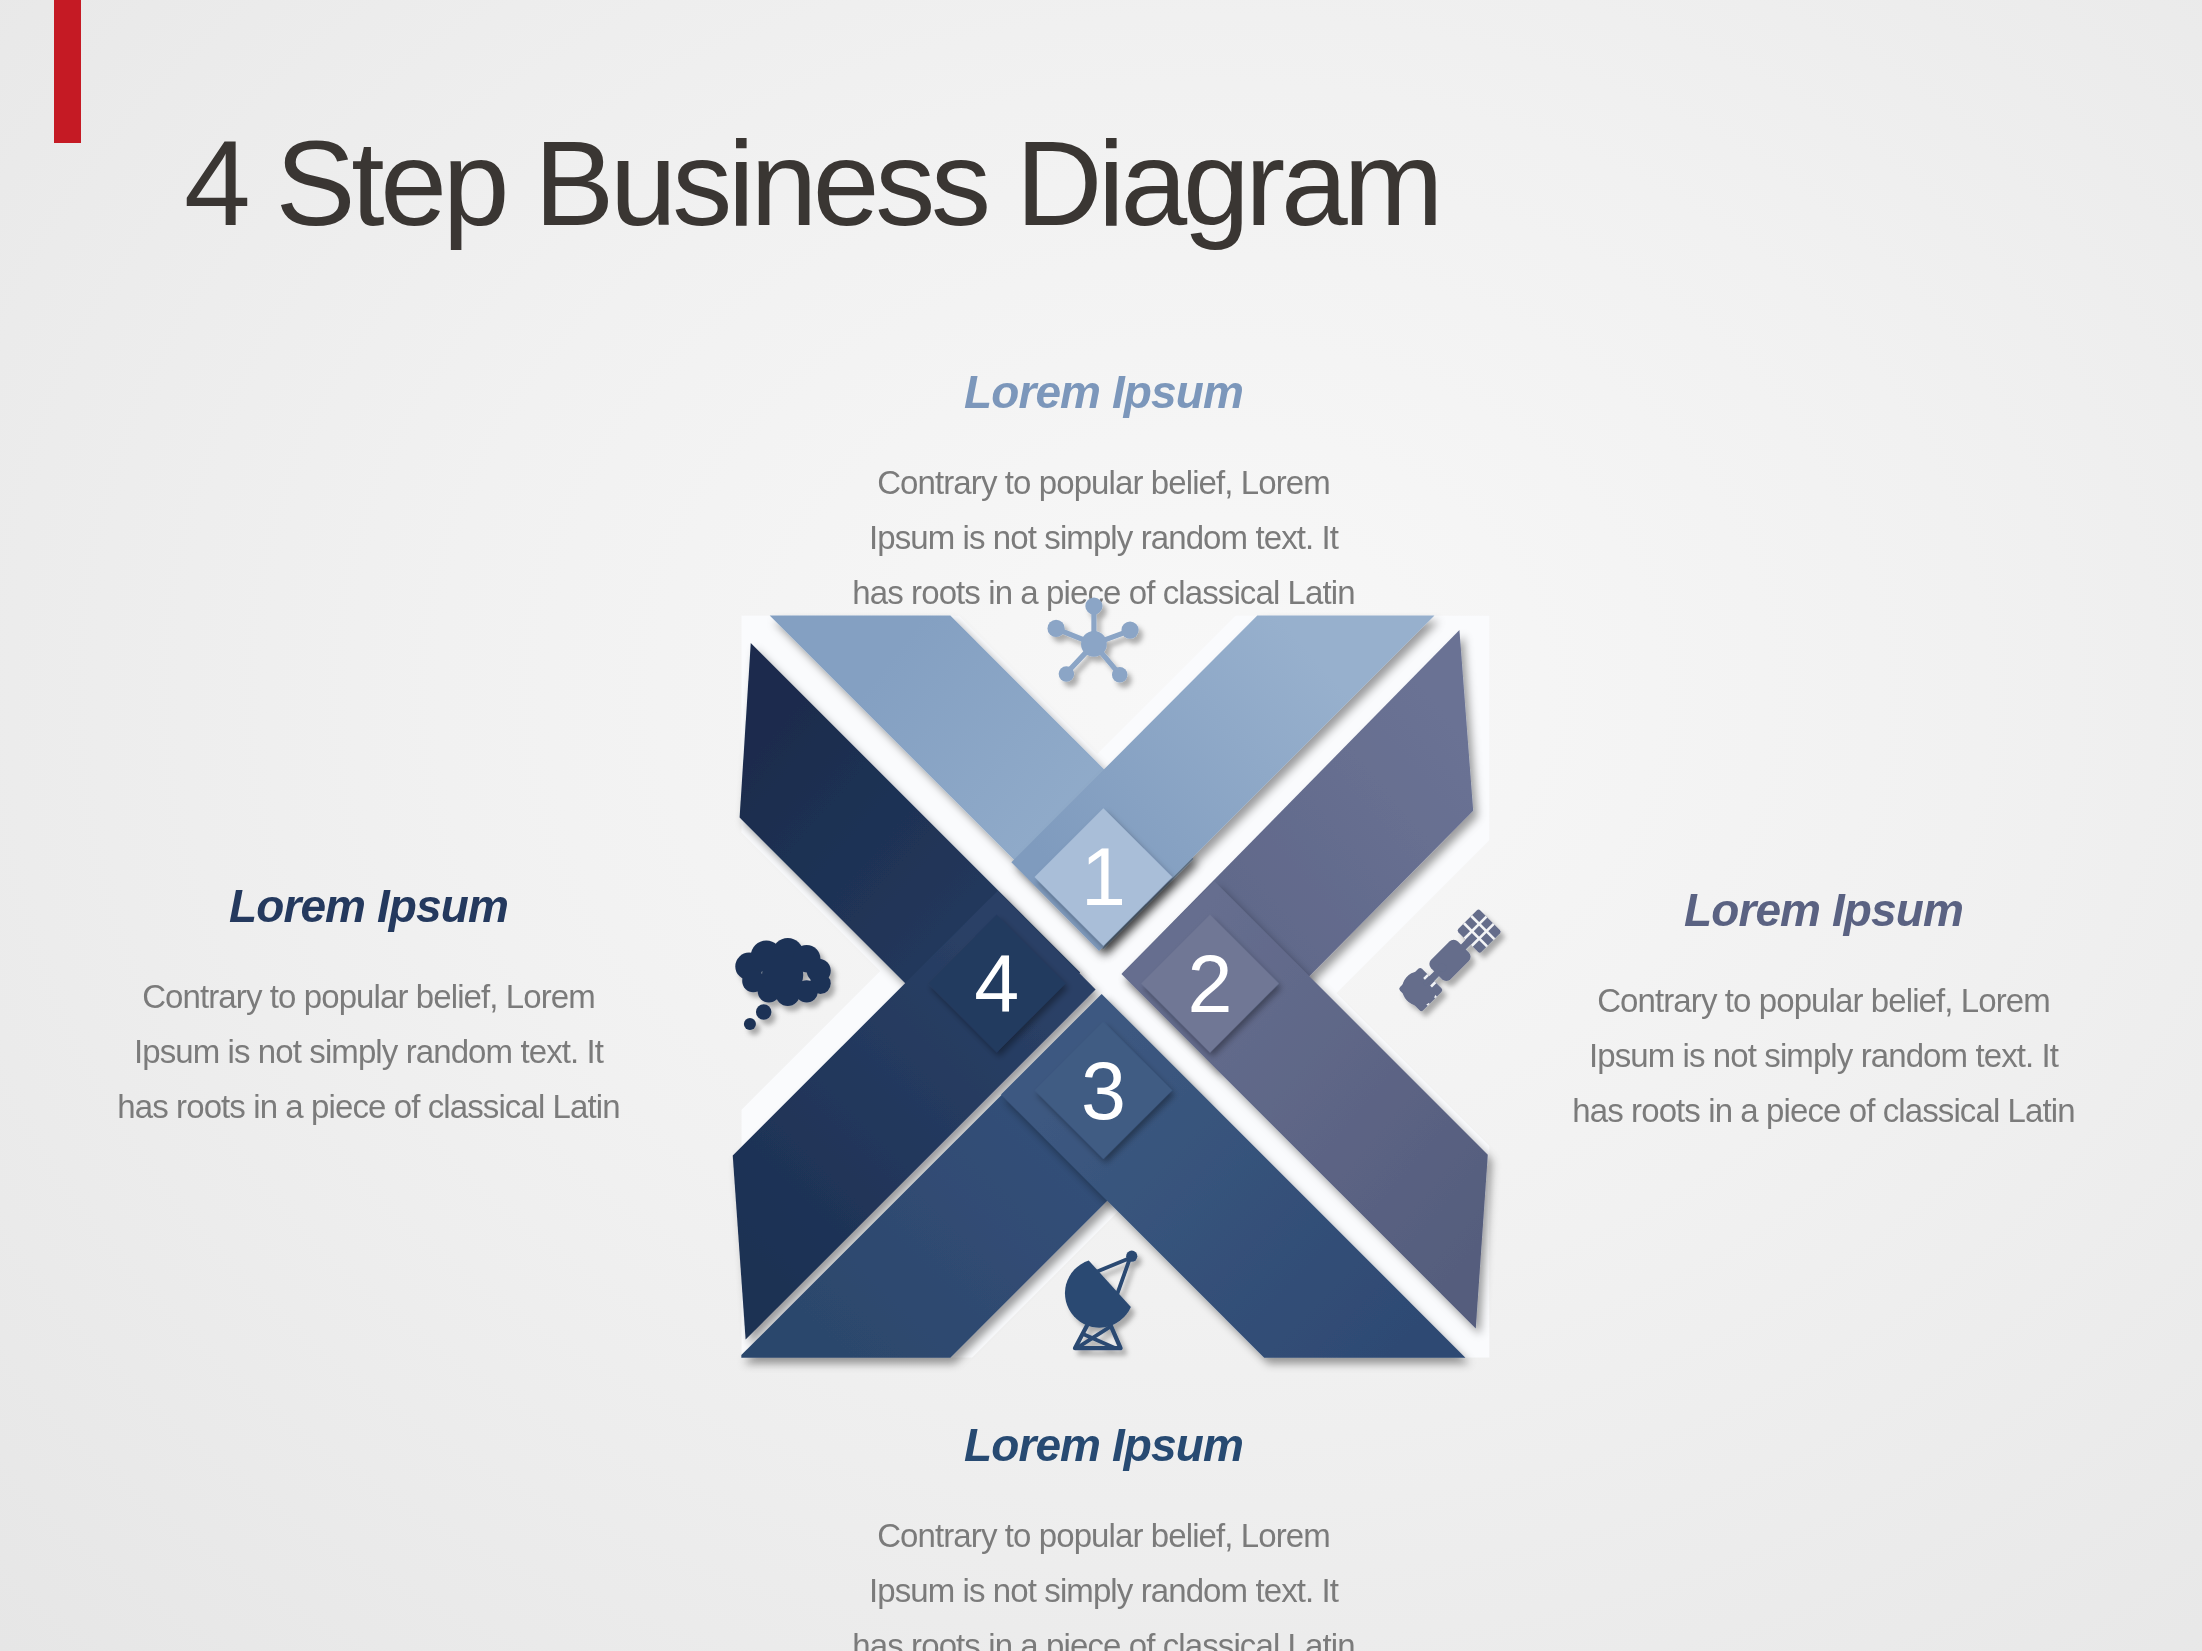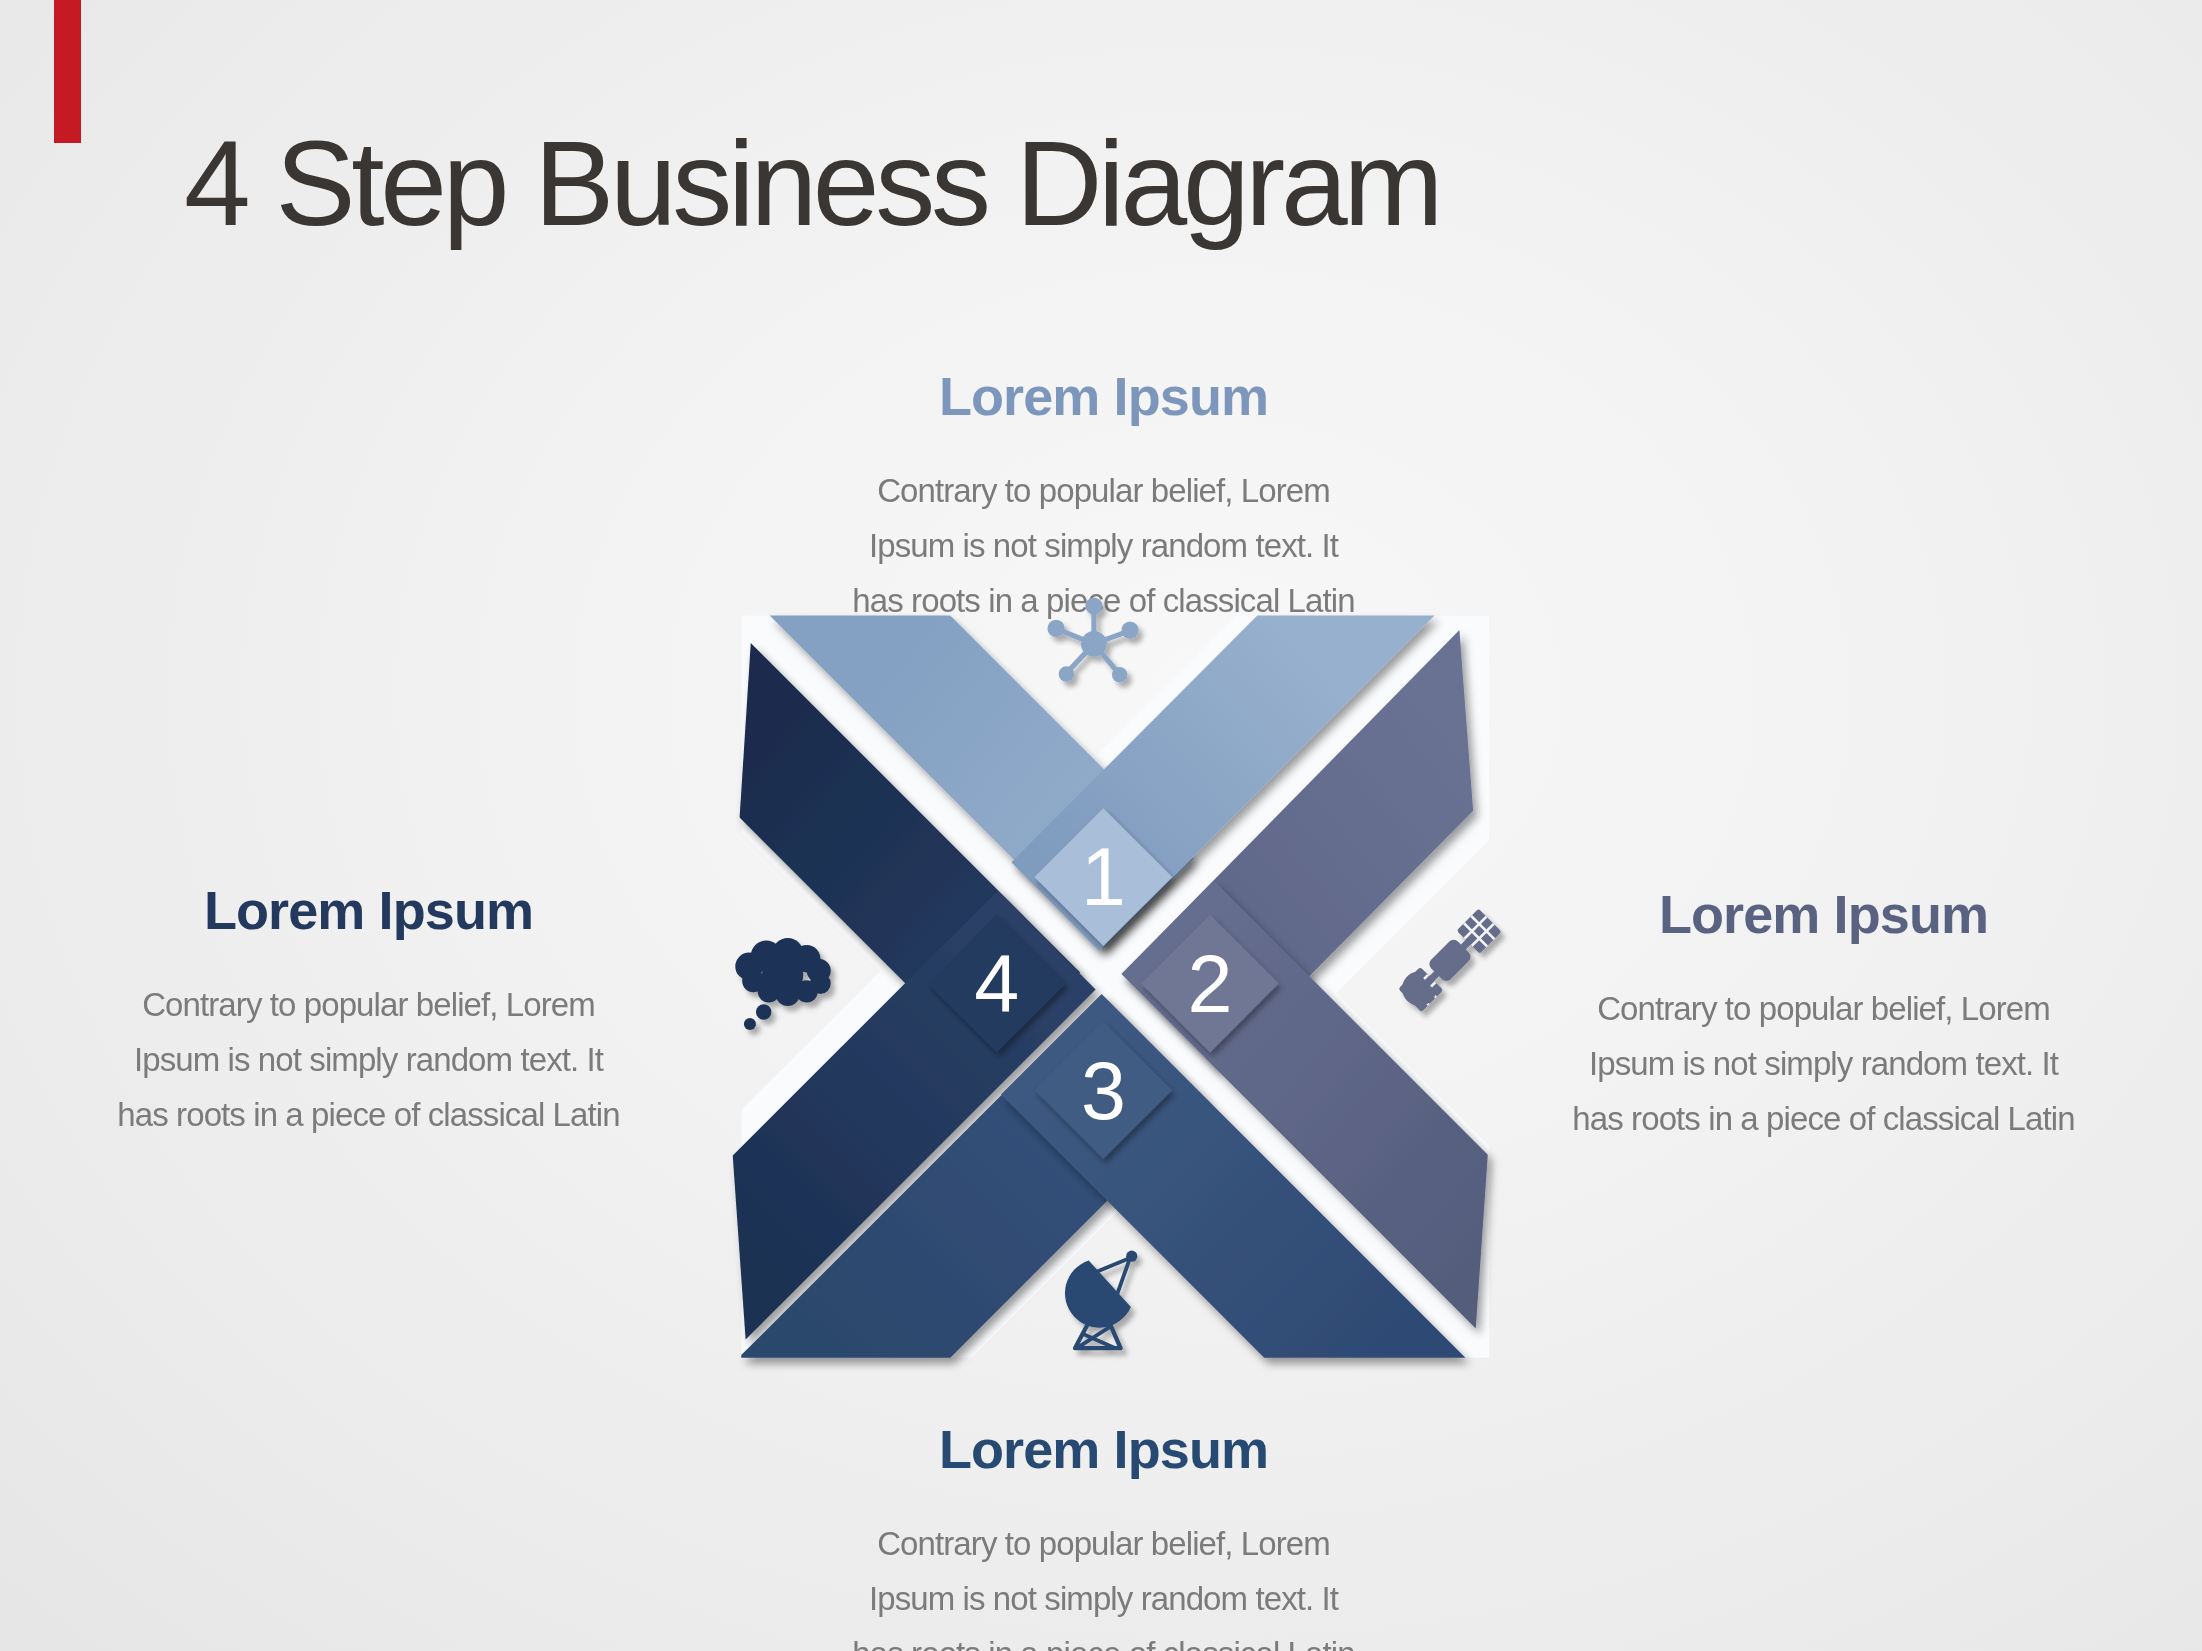--- a/index.html
+++ b/index.html
@@ -7,21 +7,21 @@
     position:relative; width:2203px; height:1652px; overflow:hidden;
     background: radial-gradient(ellipse at 55% 42%, #f8f8f8 0%, #f1f1f1 45%, #e6e6e6 100%);
     font-family:"Liberation Sans", sans-serif;
   }
   .accent-bar{position:absolute; left:54px; top:0; width:27px; height:143px; background:#c51a24;}
   .slide-title{
     position:absolute; left:172px; top:102px; margin:12px;
     font-size:120px; font-weight:400; letter-spacing:-4.3px; color:#3a3633; white-space:nowrap;
   }
   .tb{position:absolute; width:671px; text-align:center;}
-  .tb h2{margin:0 0 36px 0; font-size:54px; font-weight:700; letter-spacing:-0.9px;}
+  .tb h2{margin:0 0 36px 0; font-size:46px; font-weight:700; letter-spacing:-0.9px;font-style:italic;}
   .tb p{margin:0; font-size:33px; line-height:55px; letter-spacing:-0.9px; color:#7b7b7b; white-space:pre-line;text-align:center;}
   .tb-top{left:768px; top:365px;}
   .tb-left{left:33px; top:879px;}
   .tb-right{left:1488px; top:883px;}
   .tb-bottom{left:768px; top:1418px;}
   .tb-top h2{color:#7c97bb;}
   .tb-left h2{color:#24395e;}
   .tb-right h2{color:#5a6282;}
   .tb-bottom h2{color:#274a72;}
   .diagram{position:absolute; left:731px; top:594px; width:774px; height:774px; overflow:visible;}

